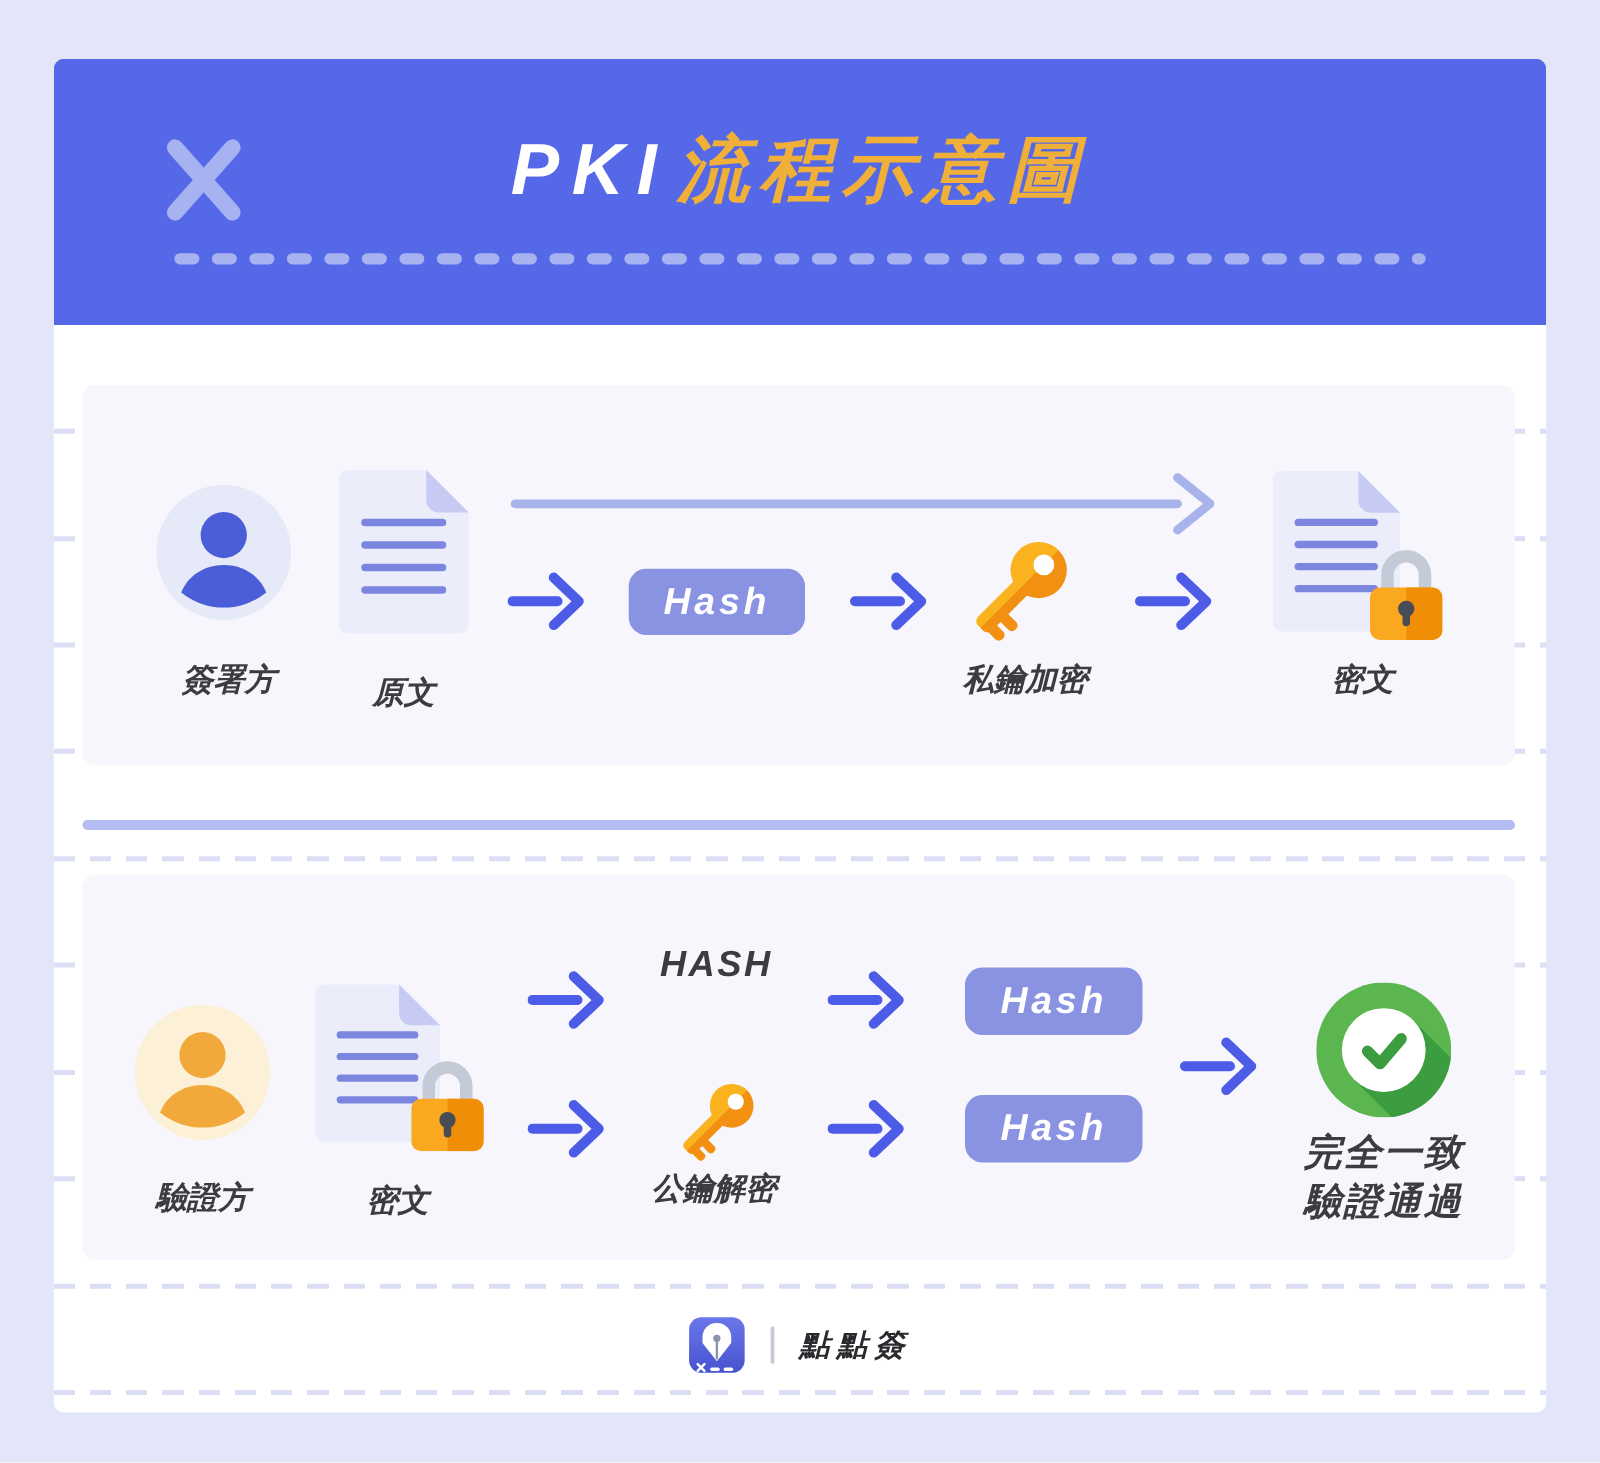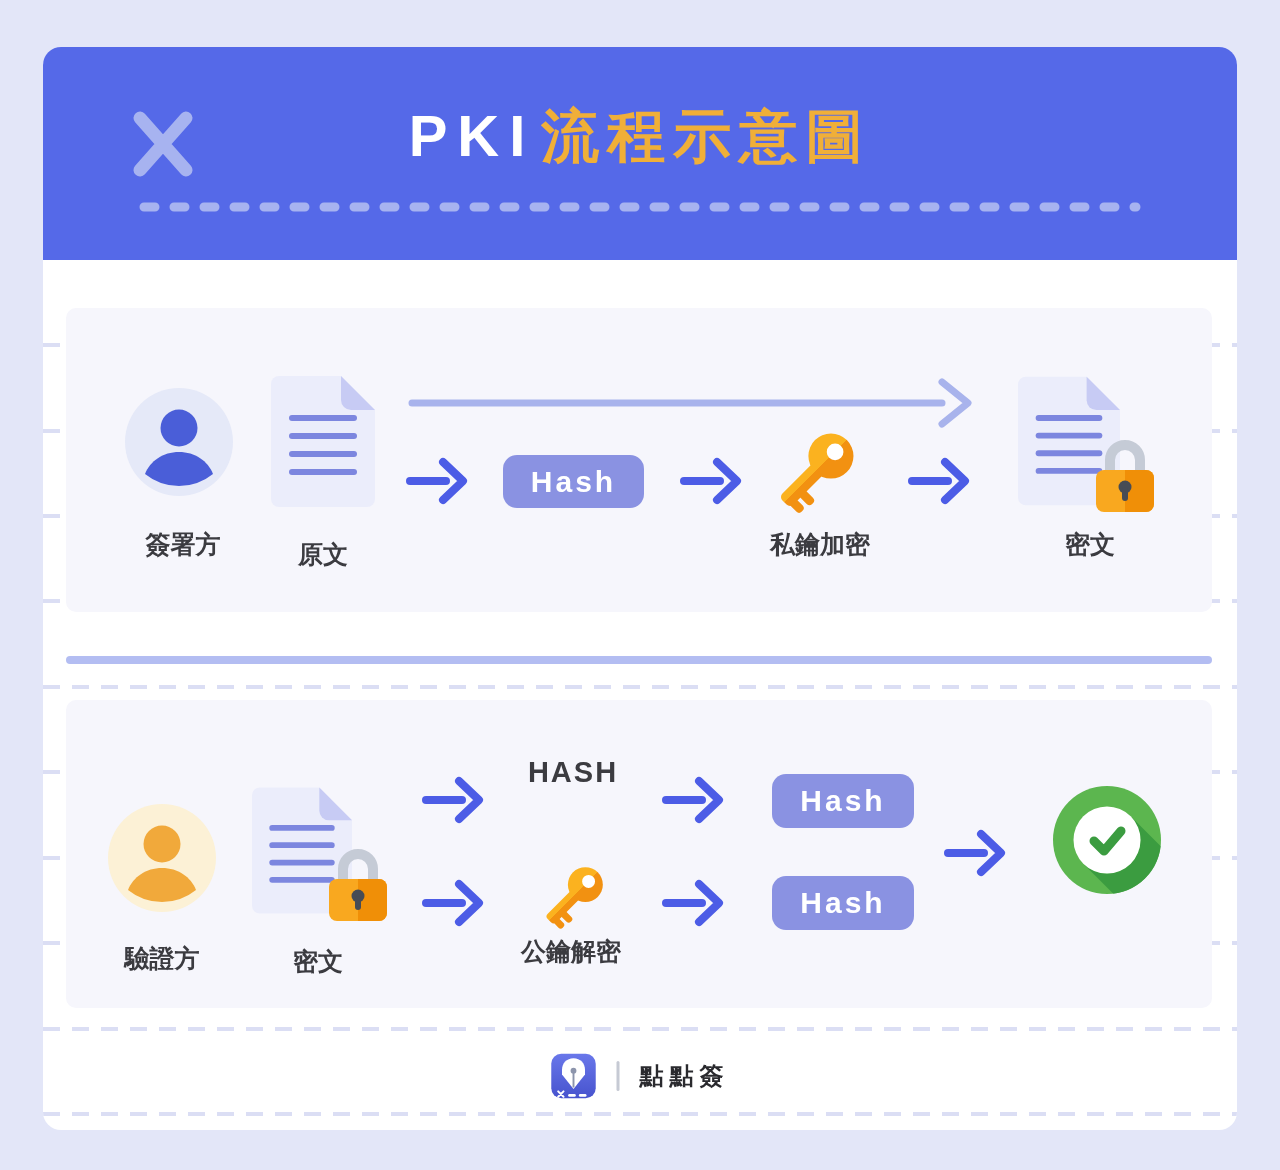--- a/index.html
+++ b/index.html
@@ -1,19 +1,19 @@
 <!DOCTYPE html>
 <html><head>
 <meta charset="utf-8">
 <style>
   * { margin:0; padding:0; box-sizing:border-box; }
   html,body { width:1280px; height:1170px; }
   body { background:#E3E6F8; font-family:"Liberation Sans","DejaVu Sans",sans-serif; position:relative; }
   .card { position:absolute; left:43px; top:47px; width:1194px; height:1083px;
-          background:#FFFFFF; border-radius:18px; overflow:hidden; }
+          background:#FFFFFF; border-radius:8px; overflow:hidden;font-style:italic; }
   .hdr { position:absolute; left:0; top:0; width:100%; height:213px; background:#5569E8; }
   .x-btn { position:absolute; left:87px; top:63px; }
   .title { position:absolute; left:0; top:55px; width:100%; text-align:center;
            font-size:58px; font-weight:800; line-height:68px; white-space:nowrap; }
   .t-en { color:#FFFFFF; letter-spacing:10px; }
   .t-zh { color:#F0AF38; letter-spacing:8px; margin-left:6px; }
   .hdash { position:absolute; left:95px; top:155px; }
   .dashrow { position:absolute; left:0; right:0; height:4px;
              background:repeating-linear-gradient(90deg,#DBDEF4 0 17px,transparent 17px 29px); }
   .panel { position:absolute; left:23px; width:1146px; background:#F6F6FC; border-radius:10px; }
@@ -221,20 +221,22 @@
     </div>
 
     <svg class="abs" style="left:878px;top:127px" width="66" height="52">
         <use href="#i-arrow"></use>
       </svg>
 
     <svg class="abs" style="left:987px;top:86px" width="108" height="108">
         <use href="#i-check"></use>
       </svg>
     <div class="result" style="left:941px;top:203px;width:200px">
+      <div>完全一致</div>
+      <div>驗證通過</div>
     </div>
   </section>
 
   <div class="footer">
     <svg width="46" height="46" viewBox="0 0 60 60">
       <defs>
         <linearGradient id="lg" x1="0" y1="0" x2="0" y2="1">
           <stop offset="0" stop-color="#6977EA"></stop>
             <stop offset="1" stop-color="#4753CE"></stop>
         </linearGradient>

